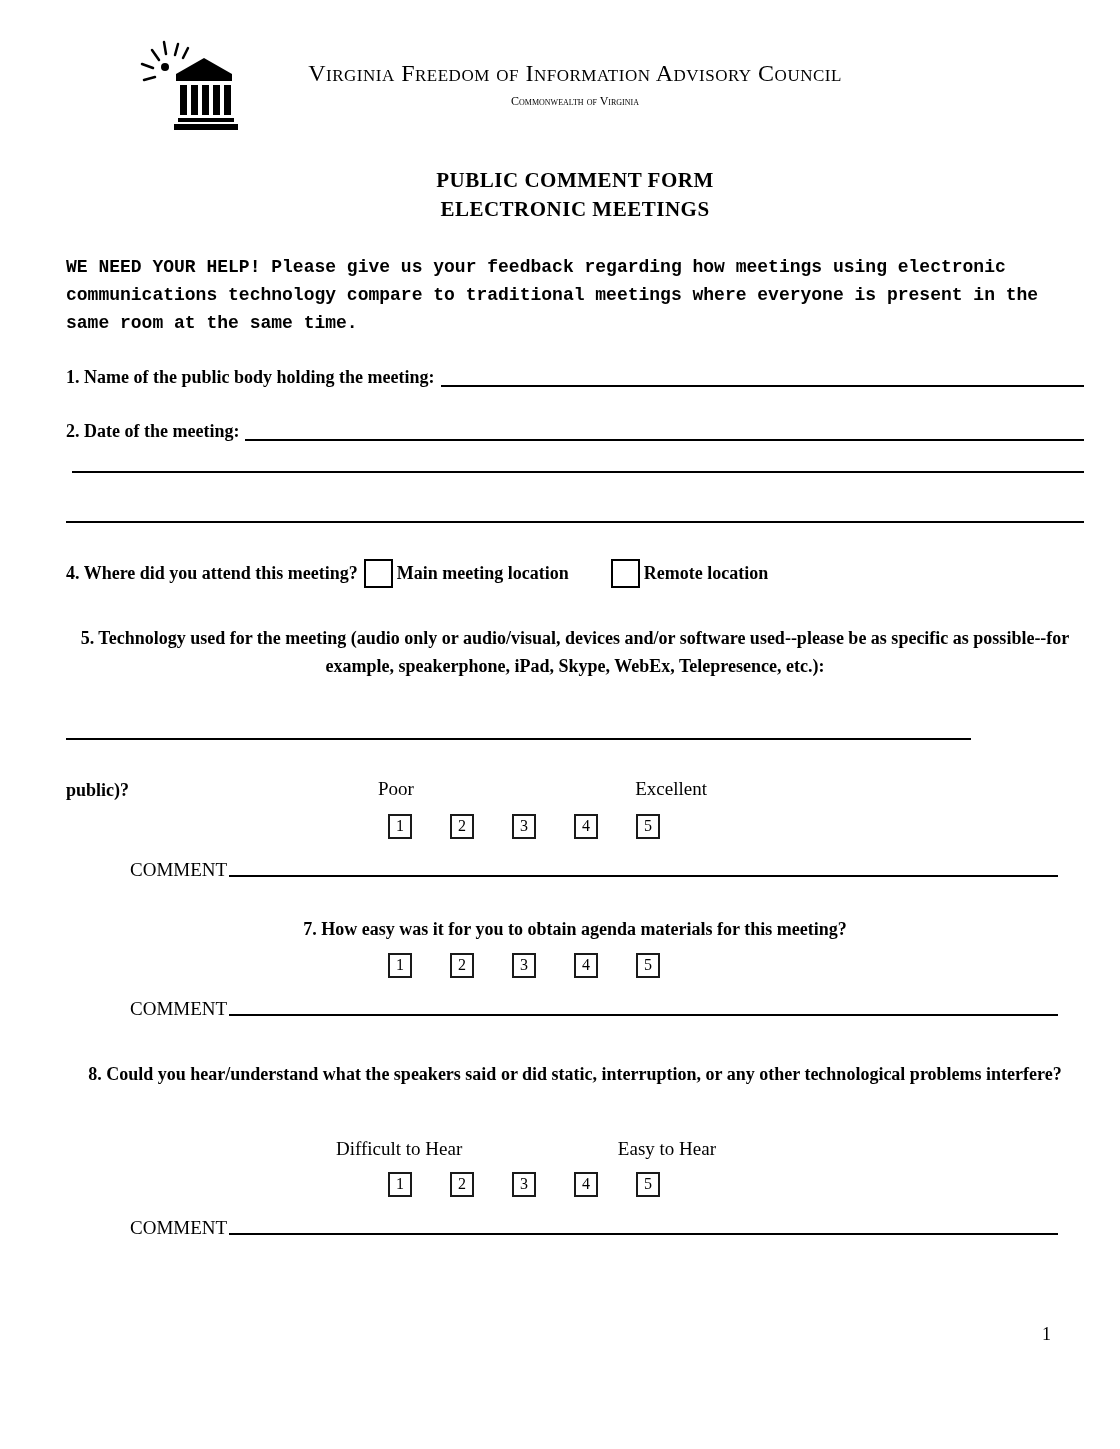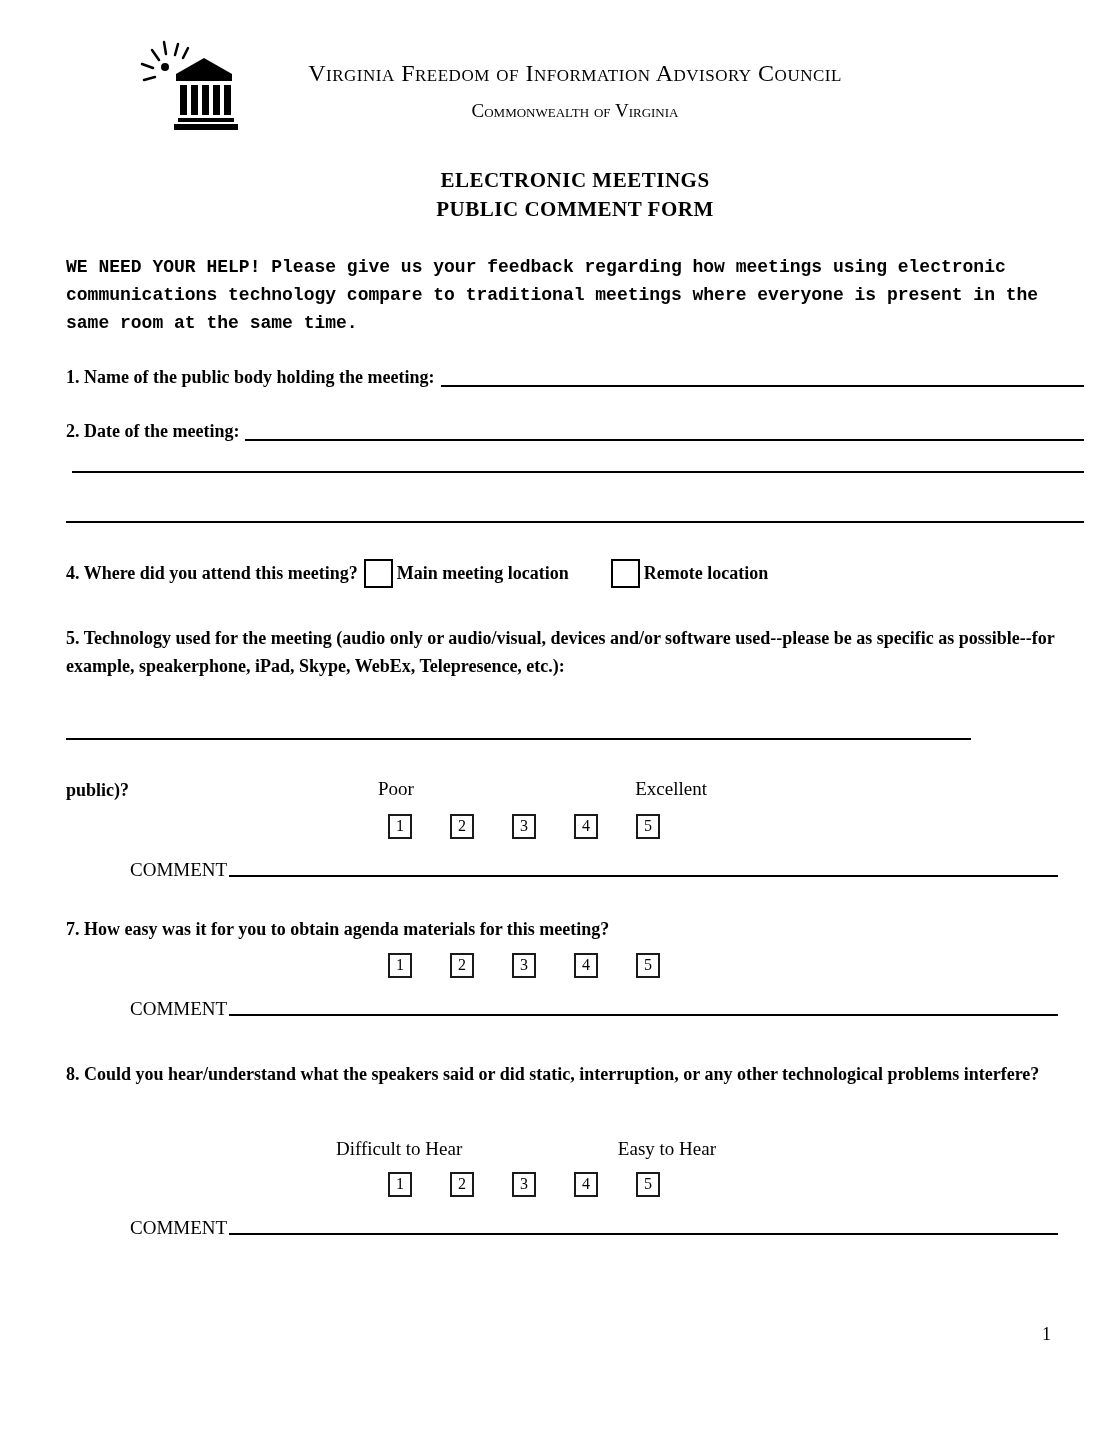--- a/index.html
+++ b/index.html
@@ -19,35 +19,35 @@
   .header { position: relative; min-height: 100px; }
   .logo {
     position: absolute; left: 72px; top: -2px;
     width: 104px; height: 96px;
   }
   .header-text { text-align: center; padding-top: 18px; }
   .org {
     font-variant: small-caps; font-size: 24px; letter-spacing: 0.5px;
   }
   .sub {
-    font-variant: small-caps; font-size: 19px; margin-top: 13px;
+    font-variant: small-caps; font-size: 12px; margin-top: 7px;
   }
 
   .form-title {
     text-align: center; font-weight: bold; font-size: 21px;
     margin-top: 24px; line-height: 1.4; letter-spacing: 0.5px;
   }
 
   .intro {
     font-weight: bold; font-size: 18px; line-height: 28px;
     margin: 28px 0 0 0;
     font-family: Liberation Mono, monospace;
   }
 
-  .q { font-weight: bold; font-size: 18px; line-height: 28px; }
+  .q { font-weight: bold; font-size: 18px; line-height: 28px; text-align: center; }
 
   .q-row { display: flex; align-items: flex-end; margin-top: 26px; }
   .fill-line {
     flex: 1 1 auto; border-bottom: 2px solid #000;
     margin-left: 6px; margin-bottom: 4px; height: 0;
   }
   .full-line {
     border-bottom: 2px solid #000; margin-top: 44px; height: 0;
   }
 
@@ -123,22 +123,22 @@
         <rect x="36" y="84" width="64" height="6" fill="#000"></rect>
       </svg>
     </div>
     <div class="header-text">
       <div class="org">Virginia Freedom of Information Advisory Council</div>
       <div class="sub">Commonwealth of Virginia</div>
     </div>
   </div>
 
   <div class="form-title">
+    <div>PUBLIC COMMENT FORM</div>
     <div>ELECTRONIC MEETINGS</div>
-    <div>PUBLIC COMMENT FORM</div>
   </div>
 
   <p class="intro">WE NEED YOUR HELP! Please give us your feedback regarding how meetings using electronic communications technology compare to traditional meetings where everyone is present in the same room at the same time.</p>
 
   <div class="q-row">
     <span class="q">1. Name of the public body holding the meeting:</span>
     <span class="fill-line"></span>
   </div>
 
   <div class="q-row">

